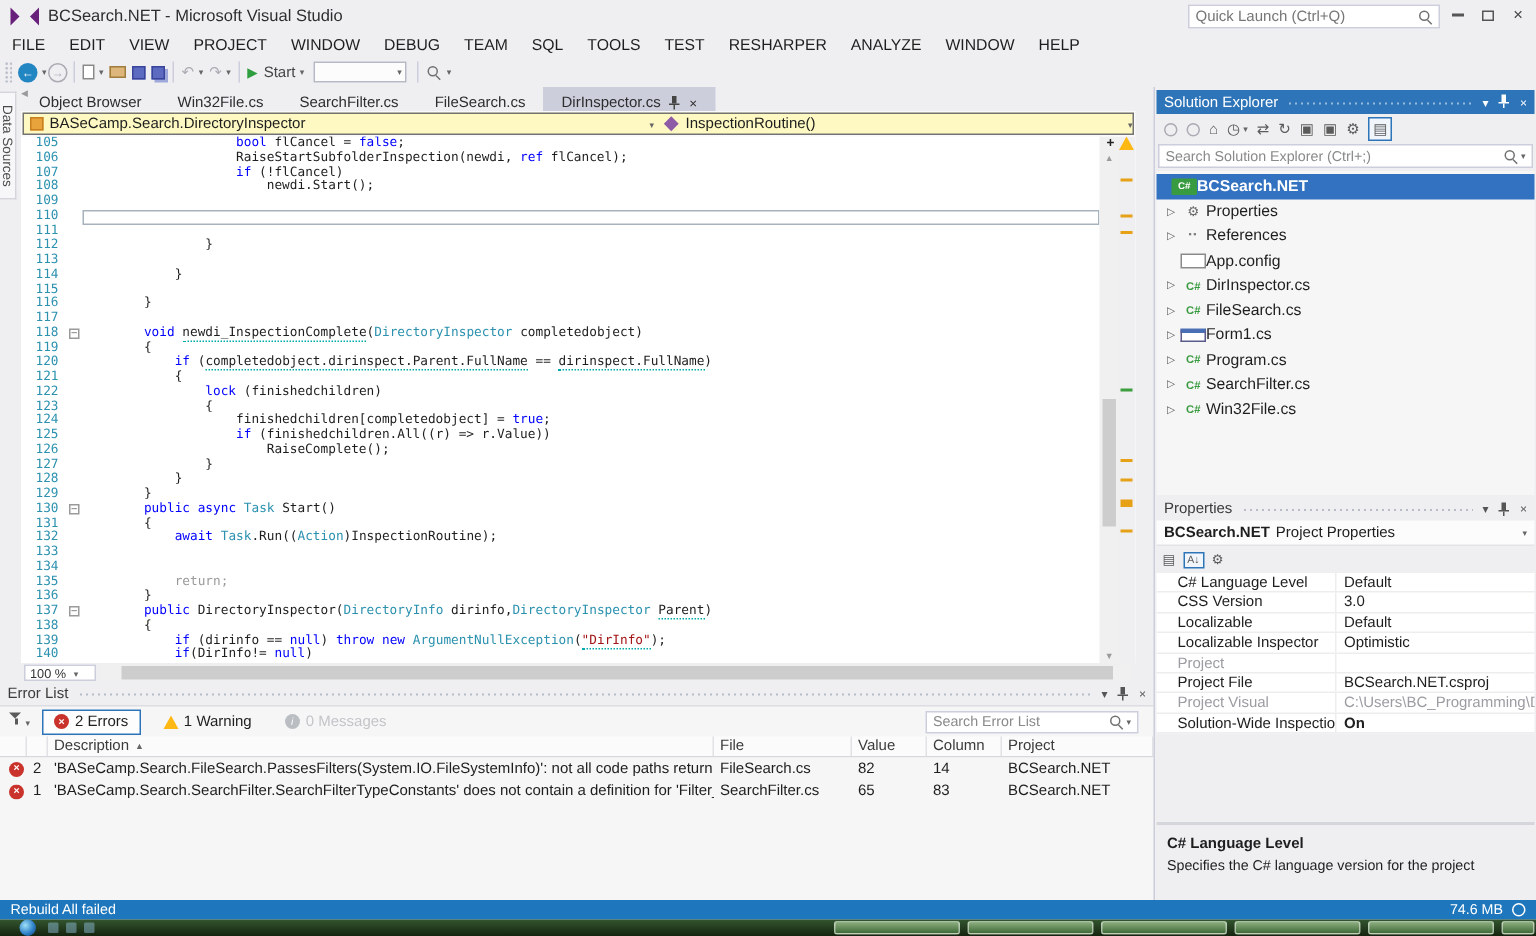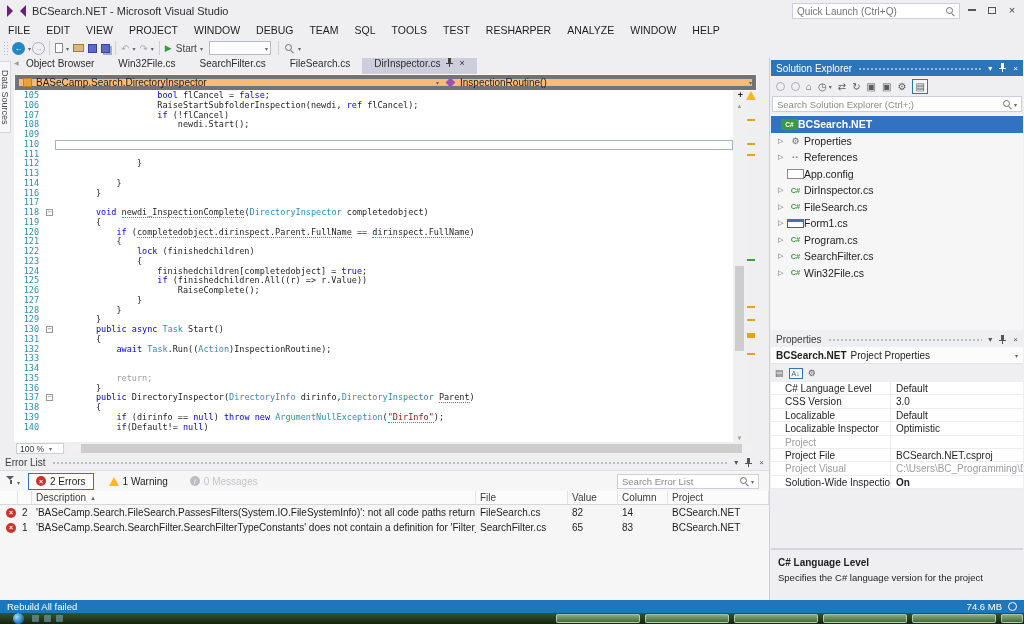--- a/index.html
+++ b/index.html
@@ -41,30 +41,30 @@
 .combo{width:62px;height:14px;border:1px solid #B6B9C8;background:#FCFCFC;display:inline-flex;align-items:center;justify-content:flex-end;padding:0 2px;margin:0 4px}
 .mag{position:relative;width:10px;height:10px;display:inline-block}
 .mag::before{content:'';position:absolute;left:1px;top:1px;width:5px;height:5px;border:1px solid #707070;border-radius:50%}
 .mag::after{content:'';position:absolute;left:7px;top:7px;width:4px;height:1.4px;background:#707070;transform:rotate(45deg);transform-origin:0 0}
 
 #side-strip{position:absolute;left:0;top:58px;width:14px;height:397px}
 .vtab{writing-mode:vertical-rl;font-size:9px;color:#4B4B4B;background:#F7F7F9;border:1px solid #D5D5DC;border-left:none;height:72px;margin-top:3px;display:flex;align-items:center;justify-content:center}
 
 #editor{position:absolute;left:14px;top:58px;width:743px;height:397px;display:flex;flex-direction:column}
 #tabbar{height:16px;display:flex;font-size:10px;color:#2D2D30}
-.tab{padding:0 12px;display:flex;align-items:flex-start;gap:5px}
+.tab{padding:0 12px;display:flex;align-items:flex-end;gap:5px}
 .tab.active{background:#CCCEDB}
 .tab-close{font-size:9px;color:#333}
 .pin{position:relative;display:inline-block;width:9px;height:10px;color:#444}
 .pin i{position:absolute;background:currentColor}
 .pin .p1{left:3px;top:0;width:3px;height:5px}
 .pin .p2{left:1px;top:5px;width:7px;height:1px}
 .pin .p3{left:4px;top:6px;width:1px;height:3px}
 #navbar{height:17px;background:#FAFAFC;display:flex;align-items:stretch;padding:1px}
-#navcombo{flex:1;background:#fdba74;border:4px solid #737373;display:flex;align-items:center;font-size:10px;color:#1E1E1E}
+#navcombo{flex:1;background:#fef9c3;border:1px solid #737373;display:flex;align-items:center;font-size:10px;color:#1E1E1E}
 .cls-icon{width:9px;height:9px;background:#E8A33D;border:1px solid #C77F1F;margin:0 4px 0 4px;display:inline-block}
 .mth-icon{width:7px;height:7px;background:#8E5BA6;transform:rotate(45deg);margin:0 6px 0 8px;display:inline-block}
 #nav-left-label{width:398px}
 #code-wrap{flex:1;background:#fff;position:relative;display:flex;overflow:hidden}
 #code-lines{flex:1;overflow:hidden}
 .cl{display:flex;height:9.75px;line-height:9.75px;font-family:"DejaVu Sans Mono",monospace;font-size:8.5px}
 .ln{width:30px;text-align:right;padding-right:5px;color:var(--linenum,#2B91AF);flex:none}
 .fold{width:11px;flex:none;text-align:center;color:#777;font-size:7px}
 .fold.fb{border:1px solid #9A9A9A;width:7px;height:7px;line-height:5px;margin:1px 2px;background:#fff}
 .ct{flex:1;white-space:pre}
@@ -331,20 +331,25 @@
             <span class="ln">113</span>
             <span class="fold"></span>
             <span class="ct"></span>
           </div>
           <div class="cl">
             <span class="ln">114</span>
             <span class="fold"></span>
             <span class="ct"><span class="tk-d">            </span><span class="tk-d">}</span></span>
           </div>
           <div class="cl">
+            <span class="ln">115</span>
+            <span class="fold"></span>
+            <span class="ct"></span>
+          </div>
+          <div class="cl">
             <span class="ln">116</span>
             <span class="fold"></span>
             <span class="ct"><span class="tk-d">        </span><span class="tk-d">}</span></span>
           </div>
           <div class="cl">
             <span class="ln">117</span>
             <span class="fold"></span>
             <span class="ct"></span>
           </div>
           <div class="cl">
@@ -453,21 +458,21 @@
             <span class="ct"><span class="tk-d">        </span><span class="tk-d">{</span></span>
           </div>
           <div class="cl">
             <span class="ln">139</span>
             <span class="fold"></span>
             <span class="ct"><span class="tk-d">            </span><span class="tk-k">if</span><span class="tk-d"> (dirinfo == </span><span class="tk-k">null</span><span class="tk-d">) </span><span class="tk-k">throw</span><span class="tk-d"> </span><span class="tk-k">new</span><span class="tk-d"> </span><span class="tk-t">ArgumentNullException</span><span class="tk-d">(</span><span class="tk-s tk-w">"DirInfo"</span><span class="tk-d">);</span></span>
           </div>
           <div class="cl">
             <span class="ln">140</span>
             <span class="fold"></span>
-            <span class="ct"><span class="tk-d">            </span><span class="tk-k">if</span><span class="tk-d">(Default!= </span><span class="tk-k">null</span><span class="tk-d">)</span></span>
+            <span class="ct"><span class="tk-d">            </span><span class="tk-k">if</span><span class="tk-d">(DirInfo!= </span><span class="tk-k">null</span><span class="tk-d">)</span></span>
           </div>
         </div>
       <div id="vscroll">
         <span class="sarr" style="top:12px">▲</span>
         <div id="vthumb" style="top: 175px; height: 85px;"></div>
         <span class="sarr" style="bottom:1px">▼</span>
       </div>
       <div id="markerbar">
           <div class="mark warn" style="top: 28px;"></div>
           <div class="mark warn" style="top: 52px;"></div>

